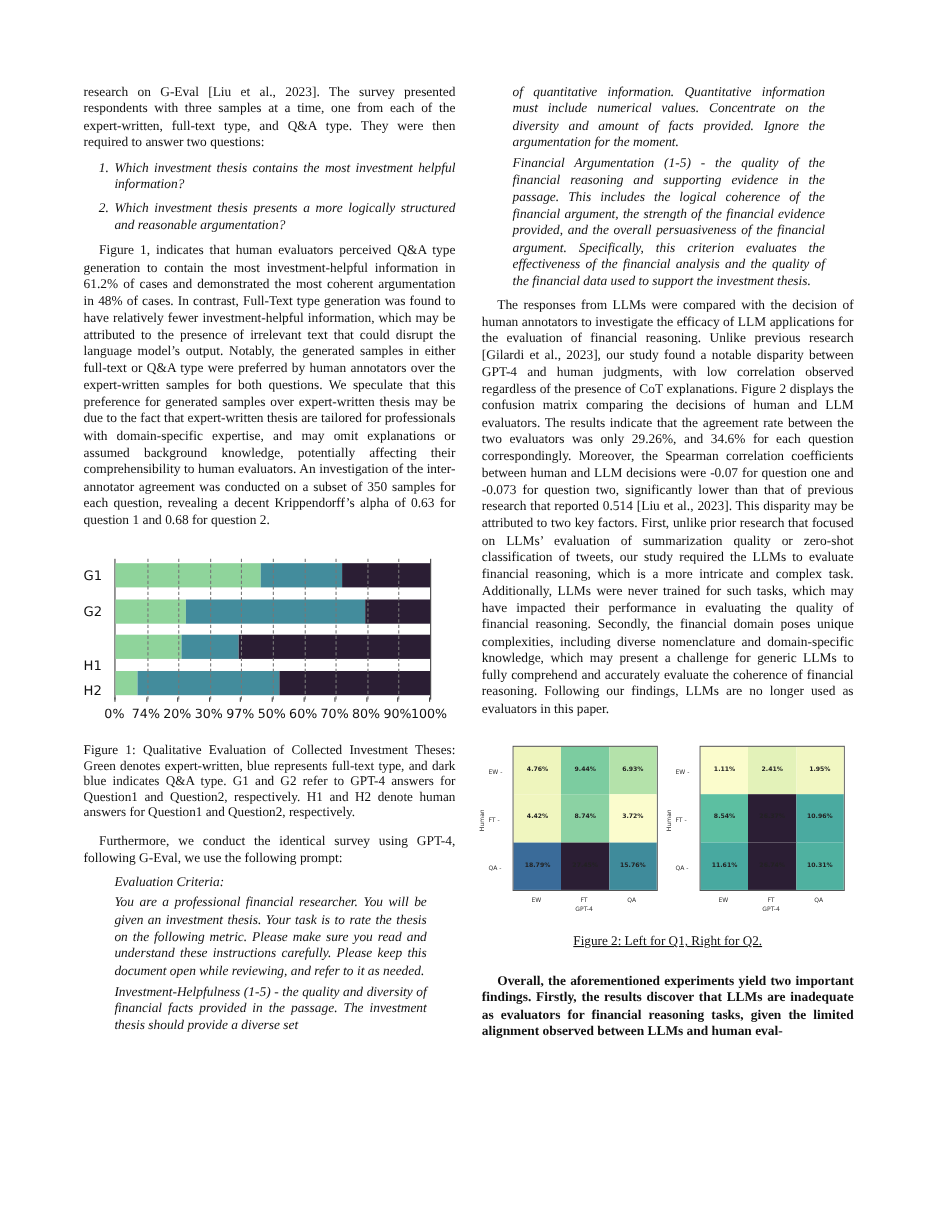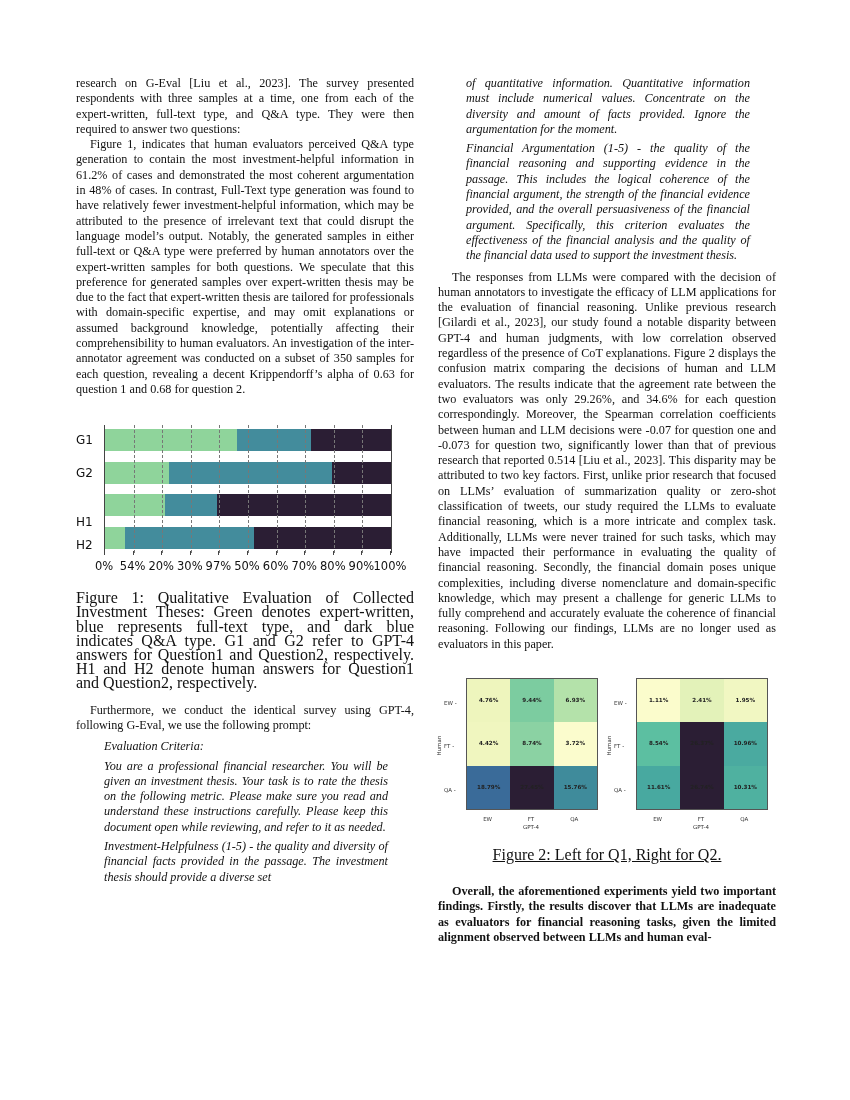--- a/index.html
+++ b/index.html
@@ -6,21 +6,21 @@
   body{width:850px;height:1100px;position:relative;font-family:"Liberation Serif","DejaVu Serif",serif;color:#111;overflow:hidden;}
   .col{position:absolute;top:76px;width:338px;font-size:12.2px;line-height:15.3px;text-align:justify;hyphens:auto;}
   .col-left{left:76px;}
   .col-right{left:438px;}
   p{margin:0;}
   .indent{text-indent:14px;}
   ol{margin:8px 0 8px 0;padding-left:26px;}
   ol li{font-style:italic;margin-bottom:6px;padding-left:2px;}
   .prompt{margin-left:28px;margin-right:26px;font-style:italic;}
   .prompt p{margin-bottom:4px;}
-  .caption{font-size:16px;line-height:14.2px;}
+  .caption{font-size:12px;line-height:14.2px;}
   .caption-center{text-align:center;text-decoration:underline;}
   
   .fig1{position:relative;height:160px;margin:24px 0 10px 0;font-family:"DejaVu Sans",sans-serif;}
   .fig1 .plot{position:absolute;left:28px;top:4px;width:286px;height:128px;border-left:1px solid #444;border-right:1px solid #444;}
   .fig1 .gridline{position:absolute;top:0;bottom:0;width:0;border-left:1px dashed #777;z-index:2;}
   .fig1 .barrow{position:absolute;left:0;right:0;height:22px;display:flex;}
   .fig1 .seg{height:100%;}
   .fig1 .ylab{position:absolute;left:0;width:24px;font-size:12px;text-align:left;font-weight:500;}
   .fig1 .xlab{position:absolute;top:138px;font-size:11.5px;transform:translateX(-50%);white-space:nowrap;}
   .fig1 .xtick{position:absolute;top:130px;height:4px;border-left:1px solid #444;}
@@ -32,20 +32,24 @@
   .hm .rlab{position:absolute;left:6px;font-size:5.5px;color:#333;}
   .hm .clab{position:absolute;top:134px;font-size:5.5px;color:#333;transform:translateX(-50%);}
   .hm .axx{position:absolute;top:142px;font-size:5.5px;color:#333;transform:translateX(-50%);}
   .hm .axy{position:absolute;left:-8px;top:60px;font-size:5.5px;color:#333;transform:rotate(-90deg);}
 </style>
 </head>
 <body>
 
 <div class="col col-left">
   <p>research on G-Eval [Liu et al., 2023]. The survey presented respondents with three samples at a time, one from each of the expert-written, full-text type, and Q&amp;A type. They were then required to answer two questions:</p>
+  <ol>
+    <li>Which investment thesis contains the most investment helpful information?</li>
+    <li>Which investment thesis presents a more logically structured and reasonable argumentation?</li>
+  </ol>
   <p class="indent">Figure 1, indicates that human evaluators perceived Q&amp;A type generation to contain the most investment-helpful information in 61.2% of cases and demonstrated the most coherent argumentation in 48% of cases. In contrast, Full-Text type generation was found to have relatively fewer investment-helpful information, which may be attributed to the presence of irrelevant text that could disrupt the language model’s output. Notably, the generated samples in either full-text or Q&amp;A type were preferred by human annotators over the expert-written samples for both questions. We speculate that this preference for generated samples over expert-written thesis may be due to the fact that expert-written thesis are tailored for professionals with domain-specific expertise, and may omit explanations or assumed background knowledge, potentially affecting their comprehensibility to human evaluators. An investigation of the inter-annotator agreement was conducted on a subset of 350 samples for each question, revealing a decent Krippendorff’s alpha of 0.63 for question 1 and 0.68 for question 2.</p>
 
   <div class="fig1" id="fig1">
     <div class="plot" id="fig1-plot">
         <div class="barrow" style="top: 4px;">
           <div class="seg" style="width: 131.56px; background: rgb(143, 212, 155);"></div>
           <div class="seg" style="width: 74.36px; background: rgb(67, 140, 156);"></div>
           <div class="seg" style="width: 80.08px; background: rgb(43, 30, 52);"></div>
         </div>
         <div class="barrow" style="top: 36.5px;">
@@ -73,21 +77,21 @@
         <div class="gridline" style="left: 228.8px;"></div>
         <div class="gridline" style="left: 257.4px;"></div>
       </div>
   <div class="ylab" style="top: 12px;">G1</div>
       <div class="ylab" style="top: 44.5px;">G2</div>
       <div class="ylab" style="top: 94px;">H1</div>
       <div class="ylab" style="top: 117px;">H2</div>
       <div class="xtick" style="left: 28px;"></div>
       <div class="xlab" style="left: 28px;">0%</div>
       <div class="xtick" style="left: 56.6px;"></div>
-      <div class="xlab" style="left: 56.6px;">54%</div>
+      <div class="xlab" style="left: 56.6px;">74%</div>
       <div class="xtick" style="left: 85.2px;"></div>
       <div class="xlab" style="left: 85.2px;">20%</div>
       <div class="xtick" style="left: 113.8px;"></div>
       <div class="xlab" style="left: 113.8px;">30%</div>
       <div class="xtick" style="left: 142.4px;"></div>
       <div class="xlab" style="left: 142.4px;">97%</div>
       <div class="xtick" style="left: 171px;"></div>
       <div class="xlab" style="left: 171px;">50%</div>
       <div class="xtick" style="left: 199.6px;"></div>
       <div class="xlab" style="left: 199.6px;">60%</div>

